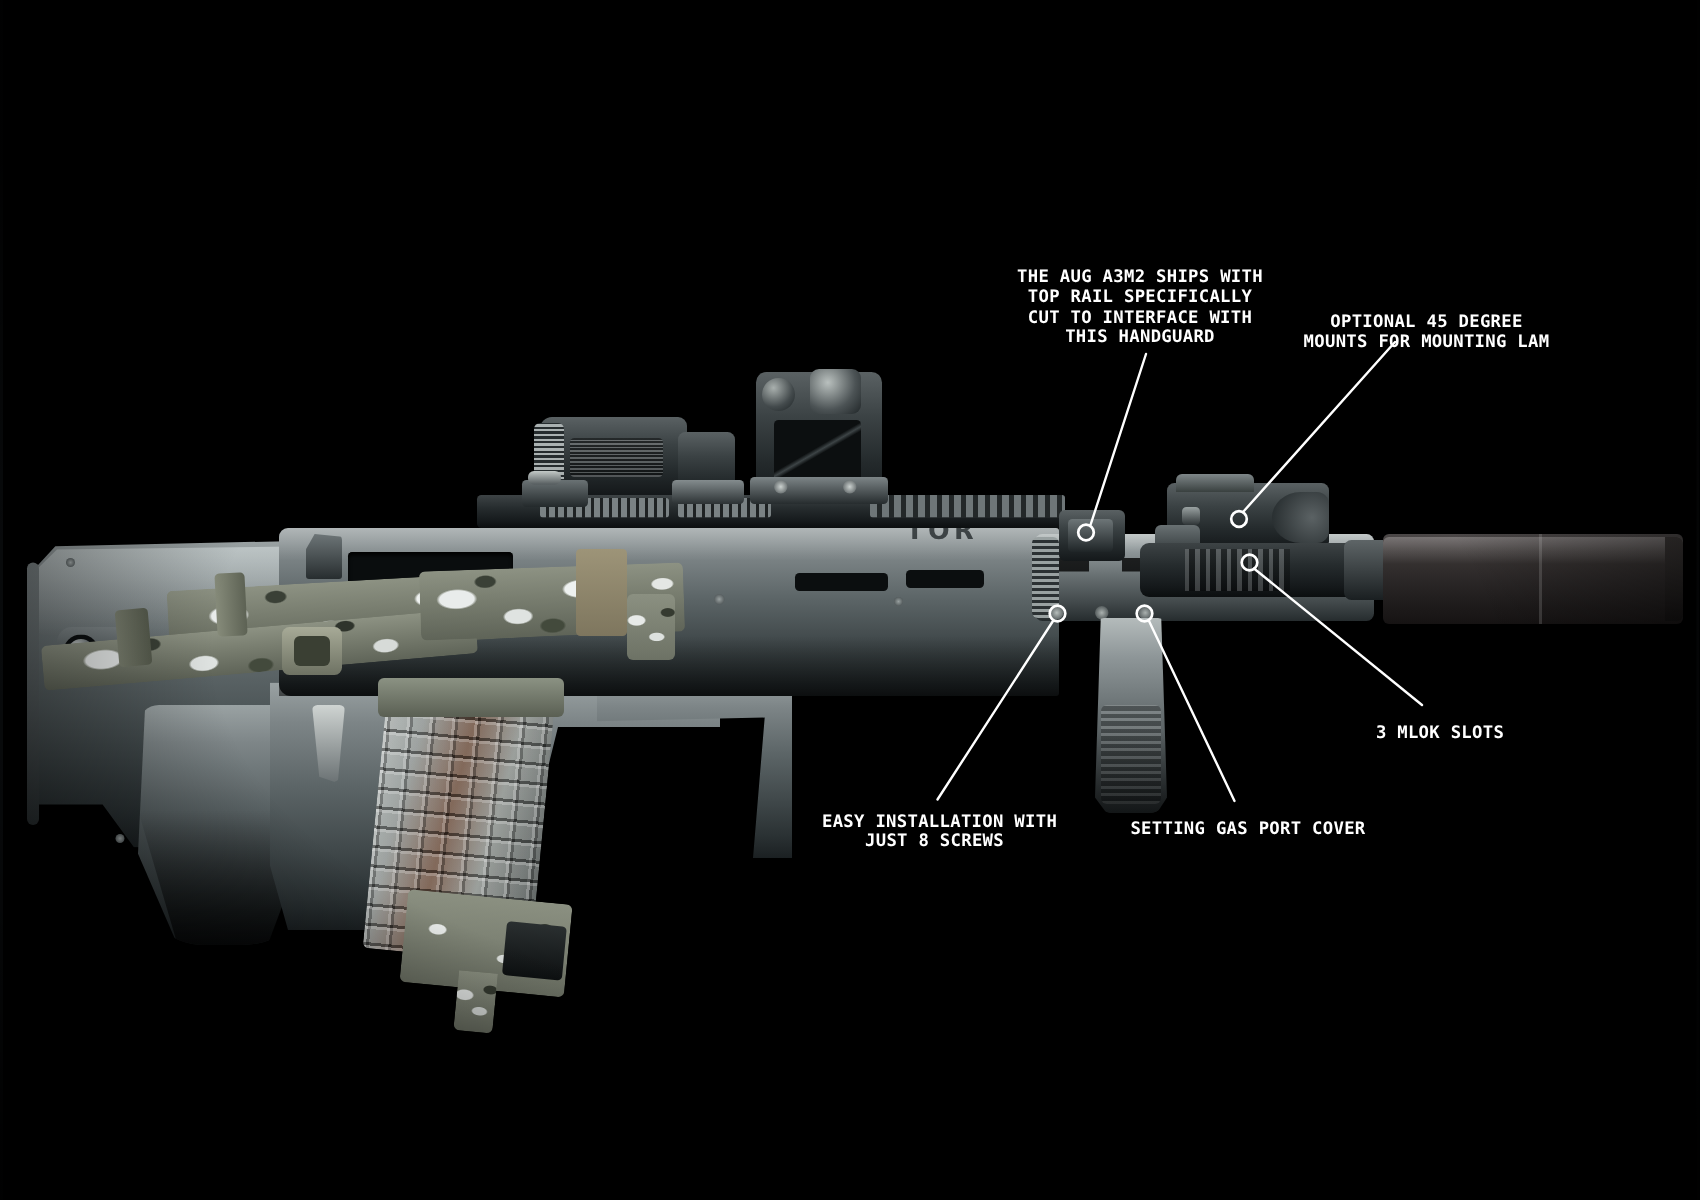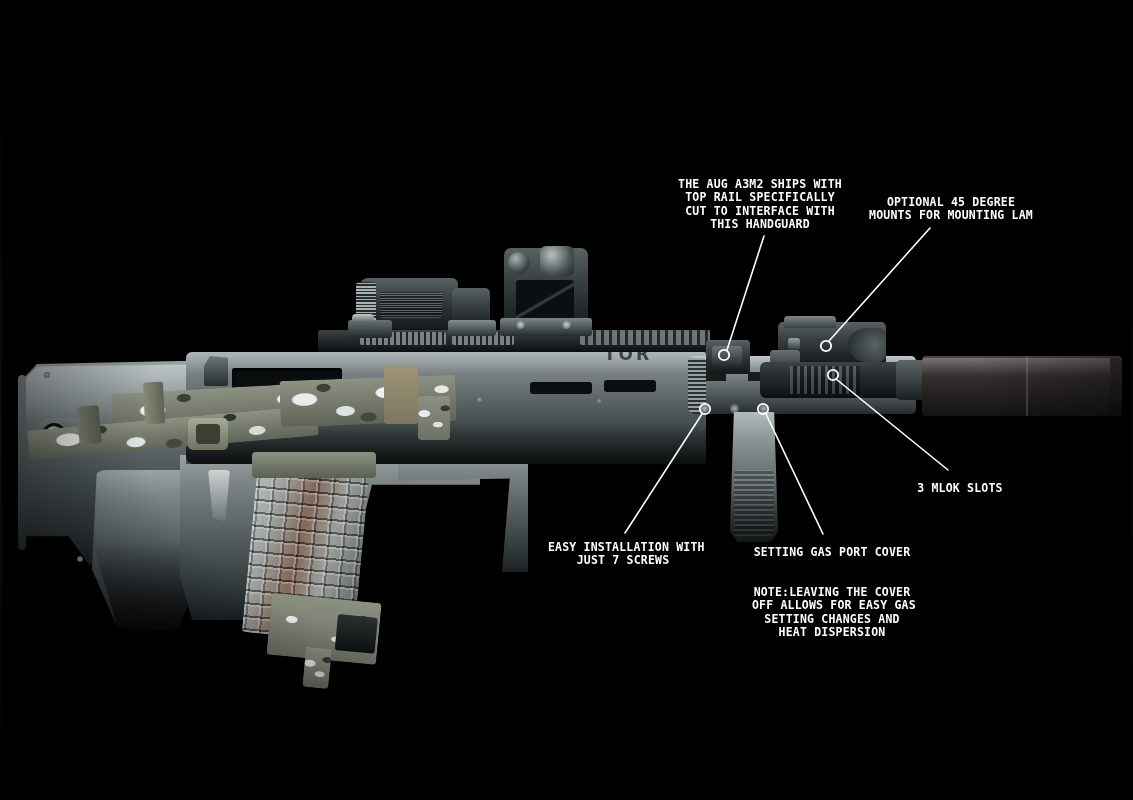--- a/index.html
+++ b/index.html
@@ -321,29 +321,25 @@
         <circle cx="705" cy="409" r="5.2"></circle>
         <circle cx="763" cy="409" r="5.2"></circle>
       </g>
     </svg>
 
     <div class="callout" style="left:678px;top:178px;width:164px;">THE AUG A3M2 SHIPS WITH
 TOP RAIL SPECIFICALLY
 CUT TO INTERFACE WITH
 THIS HANDGUARD</div>
 
-    <div class="callout" style="left:862px;top:196px;width:178px;">OPTIONAL 45 DEGREE
+    <div class="callout" style="left:862px;top:208px;width:178px;">OPTIONAL 45 DEGREE
 MOUNTS FOR MOUNTING LAM</div>
 
     <div class="callout" style="left:900px;top:482px;width:120px;">3 MLOK SLOTS</div>
 
     <div class="callout" style="left:548px;top:541px;width:150px;">EASY INSTALLATION WITH
-JUST 7 SCREWS</div>
+JUST 8 SCREWS</div>
 
     <div class="callout" style="left:752px;top:546px;width:160px;">SETTING GAS PORT COVER</div>
 
-    <div class="callout sub" style="left:752px;top:573px;width:160px;">NOTE:LEAVING THE COVER
-OFF ALLOWS FOR EASY GAS
-SETTING CHANGES AND
-HEAT DISPERSION</div>
   </div>
 
 </div>
 
 </body></html>

